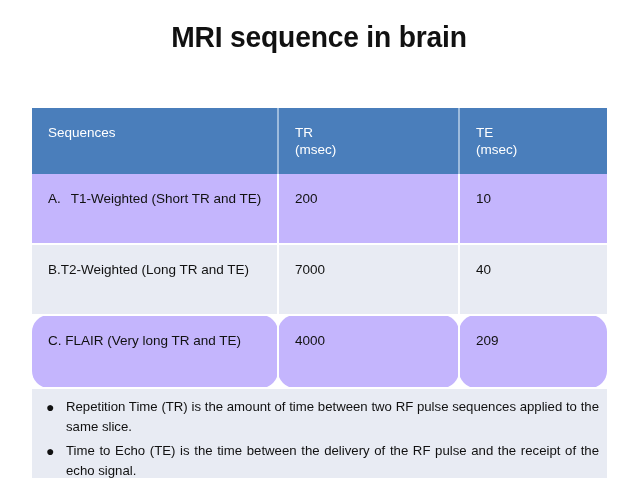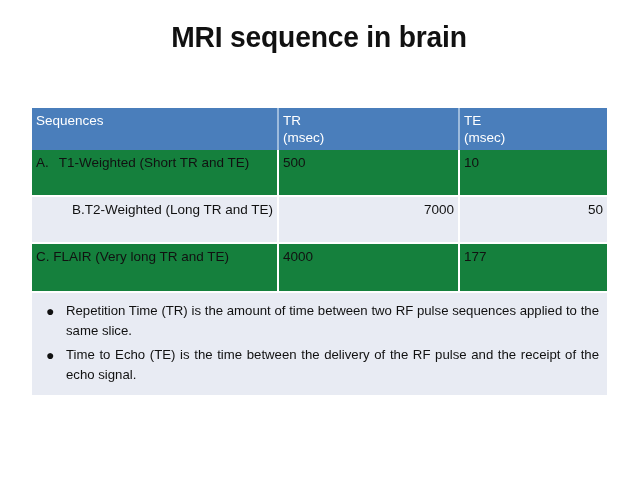--- a/index.html
+++ b/index.html
@@ -48,21 +48,21 @@
 
   table.seq-table {
     width: 575px;
     border-collapse: collapse;
     table-layout: fixed;
     font-size: 13px;
   }
 
   table.seq-table th,
   table.seq-table td {
-    padding: 4px;
+    padding: 16px;
     margin: 4px;
     vertical-align: top;
     text-align: left;
     font-weight: normal;
   }
 
   
   .hdr-cell {
     background: #4a7ebb;
     color: #ffffff;
@@ -75,40 +75,40 @@
   .hdr-cell.last {
     border-right: none;
   }
   .hdr-line {
     display: block;
     white-space: nowrap;
   }
 
   
   .row-a td, .row-c td {
-    background: #15803d;
+    background: #c4b5fd;
   }
   .row-b td {
     background: #e8ebf3;
   }
   .body-cell {
     padding: 5px 0 5px 7px;
     font-size: 13.5px;
     line-height: 17px;
     color: #111111;
     border-right: 2px solid #ffffff;
     border-bottom: 2px solid #ffffff;
     white-space: nowrap;
   }
   .body-cell.last {
     border-right: none;
   }
   .row-a .body-cell { height: 37px; }
-  .row-b .body-cell { height: 37px; text-align: right; }
-  .row-c .body-cell { height: 39px; }
+  .row-b .body-cell { height: 37px; }
+  .row-c .body-cell { height: 39px; border-radius: 17px; }
 
   .label-prefix {
     display: inline-block;
   }
   .label-gap-wide {
     display: inline-block;
     width: 10px;
   }
 
   
@@ -174,32 +174,32 @@
             <span class="hdr-line">TE</span>
             <span class="hdr-line">(msec)</span>
           </th>
         </tr>
       </thead>
       <tbody>
         <tr class="row-a">
           <td class="body-cell">
             <span class="label-prefix">A.</span><span class="label-gap-wide"></span><span>T1-Weighted (Short TR and TE)</span>
           </td>
-          <td class="body-cell">500</td>
+          <td class="body-cell">200</td>
           <td class="body-cell last">10</td>
         </tr>
         <tr class="row-b">
           <td class="body-cell">B.T2-Weighted (Long TR and TE)</td>
           <td class="body-cell">7000</td>
-          <td class="body-cell last">50</td>
+          <td class="body-cell last">40</td>
         </tr>
         <tr class="row-c">
           <td class="body-cell">C. FLAIR (Very long TR and TE)</td>
           <td class="body-cell">4000</td>
-          <td class="body-cell last">177</td>
+          <td class="body-cell last">209</td>
         </tr>
       </tbody>
     </table>
 
     <div class="bullet-panel">
 
       <div class="bullet-item">
         <span class="bullet-dot">●</span>
         <span class="bullet-text-inner"><b>Repetition Time (TR)</b><span> is the amount of time between two RF pulse sequences applied to the same slice.</span></span>
       </div>

